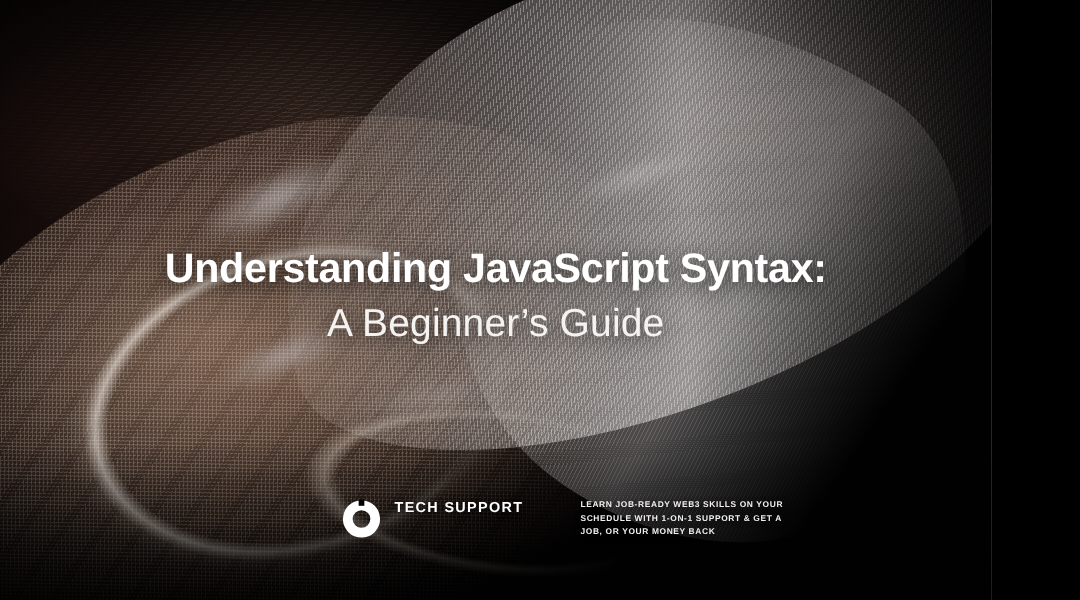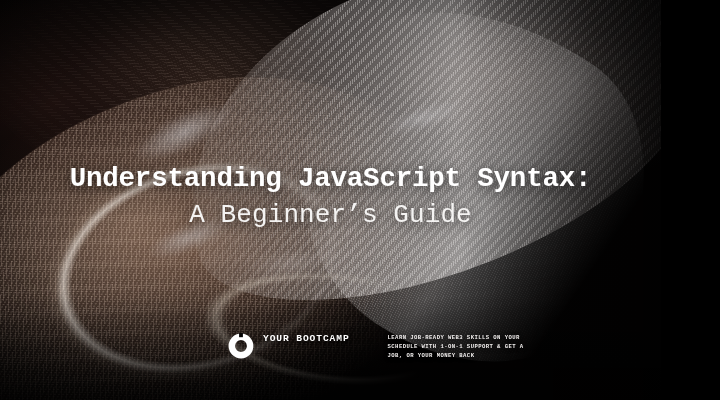--- a/index.html
+++ b/index.html
@@ -3,21 +3,21 @@
 <meta charset="utf-8">
 <style>
   * { margin:0; padding:0; box-sizing:border-box; }
   html,body { background:#000; }
 
   #banner{
     position:relative;
     width:661px; height:400px;
     overflow:hidden;
     background:#3b82f6;
-    font-family:Liberation Mono, monospace;
+    font-family:Liberation Sans, sans-serif;
     -webkit-font-smoothing:antialiased;
   }
 
   
   .bg-layer{ position:absolute; inset:0; pointer-events:none; }
 
   
   .glow-warm{
     background:
       radial-gradient(58% 52% at 30% 62%, rgba(122,86,66,0.55) 0%, rgba(70,48,38,0.30) 38%, rgba(0,0,0,0) 72%),
@@ -259,21 +259,21 @@
 
       <div class="logo-mark">
         <svg viewBox="0 0 26 26" aria-hidden="true">
           <path fill="#ffffff" d="M13 0.6 A12.4 12.4 0 1 0 13 25.4 A12.4 12.4 0 1 0 13 0.6 Z
                    M13 7.1 A5.9 5.9 0 1 1 13 18.9 A5.9 5.9 0 1 1 13 7.1 Z"></path>
           <rect x="11.1" y="-0.4" width="3.8" height="4.6" fill="#030202"></rect>
         </svg>
       </div>
 
       <div class="brand-text">
-        <span>YOUR BOOTCAMP</span>
+        <span>TECH SUPPORT</span>
       </div>
 
       <div class="tagline">
         <span>LEARN JOB-READY WEB3 SKILLS ON YOUR</span>
         <span>SCHEDULE WITH 1-ON-1 SUPPORT &amp; GET A</span>
         <span>JOB, OR YOUR MONEY BACK</span>
       </div>
 
     </div>
 

